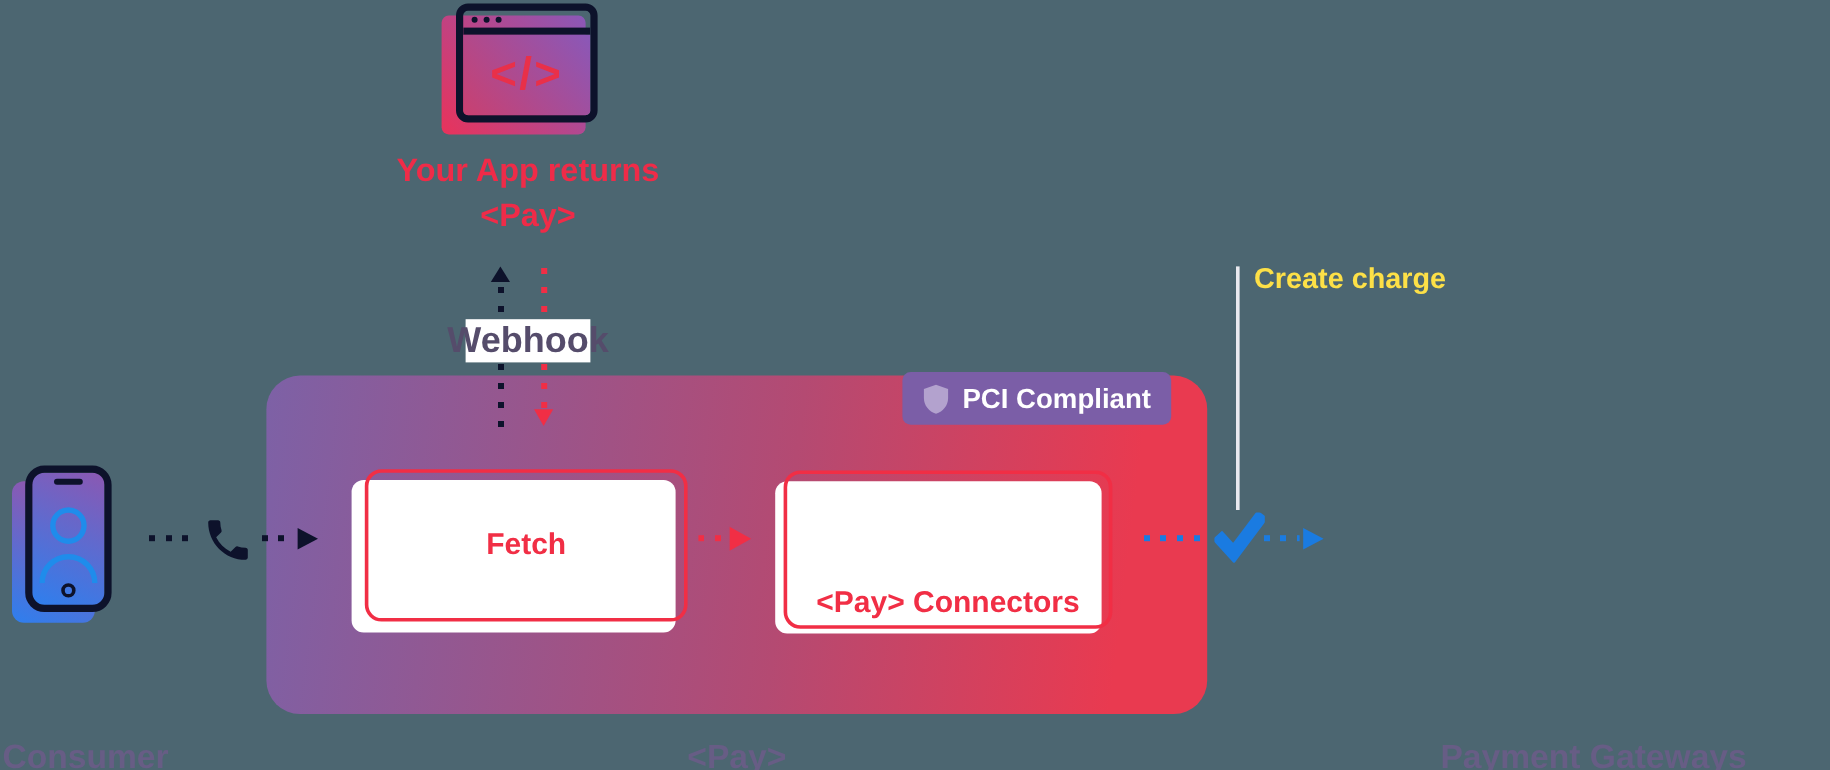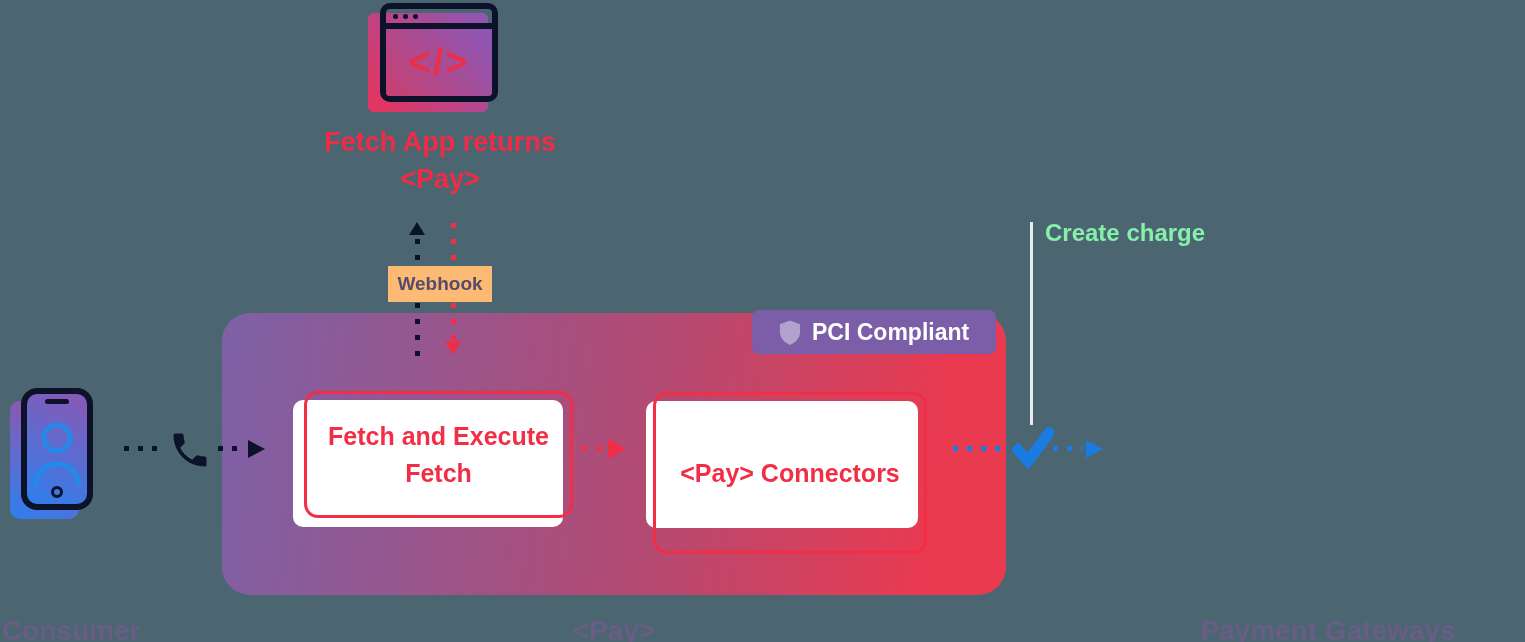--- a/index.html
+++ b/index.html
@@ -25,43 +25,43 @@
   .app-caption{left:300px;top:124px;width:280px;text-align:center;color:#EF2B48;
     font-weight:bold;font-size:27px;line-height:37px;}
 
   
   .hdots{height:5px;background:repeating-linear-gradient(90deg,var(--c) 0 5px,transparent 5px 14px);}
   .vdots{width:5px;background:repeating-linear-gradient(180deg,var(--c) 0 5px,transparent 5px 16px);}
   .tri-right{width:0;height:0;border-top:9px solid transparent;border-bottom:9px solid transparent;}
   .tri-up{width:0;height:0;border-left:8px solid transparent;border-right:8px solid transparent;}
   .tri-down{width:0;height:0;border-left:8px solid transparent;border-right:8px solid transparent;}
 
-  .webhook-label{left:388px;top:266px;width:104px;height:36px;background:#fdba74;
-    color:#554C6B;font-weight:bold;font-size:19px;display:flex;align-items:center;justify-content:center;text-align:right;}
+  .webhook-label{left:388px;top:266px;width:104px;height:36px;background:#ffffff;
+    color:#554C6B;font-weight:bold;font-size:30px;display:flex;align-items:center;justify-content:center;text-align:right;}
 
   
   .phone-backdrop{left:10px;top:401px;width:69px;height:118px;border-radius:10px;
     background:linear-gradient(205deg,#A050A5 0%,#2E7FEE 100%);}
   .phone-frame{left:21px;top:388px;width:72px;height:122px;border:6px solid #0D122B;border-radius:16px;
     background:linear-gradient(205deg,#8B58B2 0%,#2E7FEE 100%);overflow:hidden;}
   .phone-speaker{position:absolute;top:5px;left:50%;transform:translateX(-50%);width:24px;height:5px;background:#0D122B;border-radius:3px;}
   .phone-home{position:absolute;bottom:6px;left:50%;transform:translateX(-50%);width:12px;height:12px;border:3.5px solid #0D122B;border-radius:50%;background:transparent;}
 
   
   .white-box{background:#fff;border-radius:10px;}
   .red-outline{border:3px solid #F12E45;border-radius:14px;color:#F12E45;font-weight:bold;font-size:25px;
     display:flex;flex-direction:column;align-items:center;justify-content:center;line-height:37px;text-align:center;}
 
   
-  .pci-badge{left:752px;top:310px;height:44px;padding:0 27px;background:#7B5EA7;border-radius:7px;
+  .pci-badge{left:752px;top:310px;height:44px;padding:0 17px;background:#7B5EA7;border-radius:7px;
     display:flex;align-items:center;gap:11px;color:#fff;font-weight:bold;font-size:23px;}
 
   
   .charge-line{left:1030px;top:222px;width:3px;height:203px;background:#E9E9EF;}
-  .charge-label{left:1045px;top:219px;color:#86efac;font-weight:bold;font-size:24px;}
+  .charge-label{left:1045px;top:219px;color:#fde047;font-weight:bold;font-size:24px;}
   .gateway-box{left:1133px;top:313px;width:390px;height:284px;border:3px solid #1A7BE1;border-radius:10px;}
   .stripe-logo{position:absolute;top:96px;left:0;width:100%;text-align:center;color:#4F4B6D;
     font-weight:bold;font-size:62px;letter-spacing:-2px;transform:scaleY(1.08);}
   .ellipsis-pill{position:absolute;bottom:32px;left:50%;transform:translateX(-50%);width:62px;height:30px;
     background:#E7F1FC;border-radius:16px;display:flex;align-items:center;justify-content:center;gap:7px;}
   .ellipsis-pill .dot{width:9px;height:9px;border-radius:50%;background:#1A7BE1;}
 
   
   .bottom-label{top:615px;color:#675D85;font-weight:bold;font-size:28px;}
 </style>
@@ -77,21 +77,21 @@
     <div class="app-header">
       <span class="dot"></span>
       <span class="dot"></span>
       <span class="dot"></span>
     </div>
     <div class="app-body">
       <span>&lt;/&gt;</span>
     </div>
   </div>
   <div class="abs app-caption">
-    <div>Fetch App returns</div>
+    <div>Your App returns</div>
     <div>&lt;Pay&gt;</div>
   </div>
 
   <div class="abs tri-up" style="left:409px;top:222px;border-bottom:13px solid #0D122B;"></div>
   <div class="abs vdots" style="--c:#0D122B;left:415px;top:239px;height:119px;"></div>
 
   <div class="abs vdots" style="--c:#F12E45;left:451px;top:223px;height:118px;"></div>
   <div class="abs tri-down" style="left:445px;top:341px;border-top:14px solid #F12E45;"></div>
   <div class="abs webhook-label">Webhook</div>
 
@@ -114,29 +114,28 @@
 
   <div class="abs pci-badge">
     <svg width="22" height="27" viewBox="0 0 24 28">
       <path fill="#B3A2CE" d="M12 1 L23 5 V13 C23 20 18.5 25 12 27.5 C5.5 25 1 20 1 13 V5 Z"></path>
     </svg>
     <span>PCI Compliant</span>
   </div>
 
   <div class="abs white-box" style="left:293px;top:400px;width:270px;height:127px;"></div>
   <div class="abs red-outline" style="left:304px;top:391px;width:269px;height:127px;">
-    <div>Fetch and Execute</div>
     <div>Fetch</div>
   </div>
 
   <div class="abs hdots" style="--c:#F12E45;left:582px;top:446px;width:23px;"></div>
   <div class="abs tri-right" style="left:608px;top:439px;border-left:18px solid #F12E45;border-top-width:10px;border-bottom-width:10px;"></div>
 
   <div class="abs white-box" style="left:646px;top:401px;width:272px;height:127px;"></div>
-  <div class="abs red-outline" style="left:653px;top:392px;width:274px;height:162px;">
+  <div class="abs red-outline" style="left:653px;top:392px;width:274px;height:132px;justify-content:flex-end;">
     <div>&lt;Pay&gt; Connectors</div>
   </div>
 
   <div class="abs hdots" style="--c:#1A7BE1;left:953px;top:446px;width:48px;"></div>
   <svg class="abs" style="left:1012px;top:427px;" width="42" height="42" viewBox="0 0 42 42">
     <path d="M6 23 L16 34 L37 6" fill="none" stroke="#1A7BE1" stroke-width="11" stroke-linecap="square"></path>
   </svg>
   <div class="abs hdots" style="--c:#1A7BE1;left:1053px;top:446px;width:30px;"></div>
   <div class="abs tri-right" style="left:1086px;top:440px;border-left:17px solid #1A7BE1;"></div>
 

